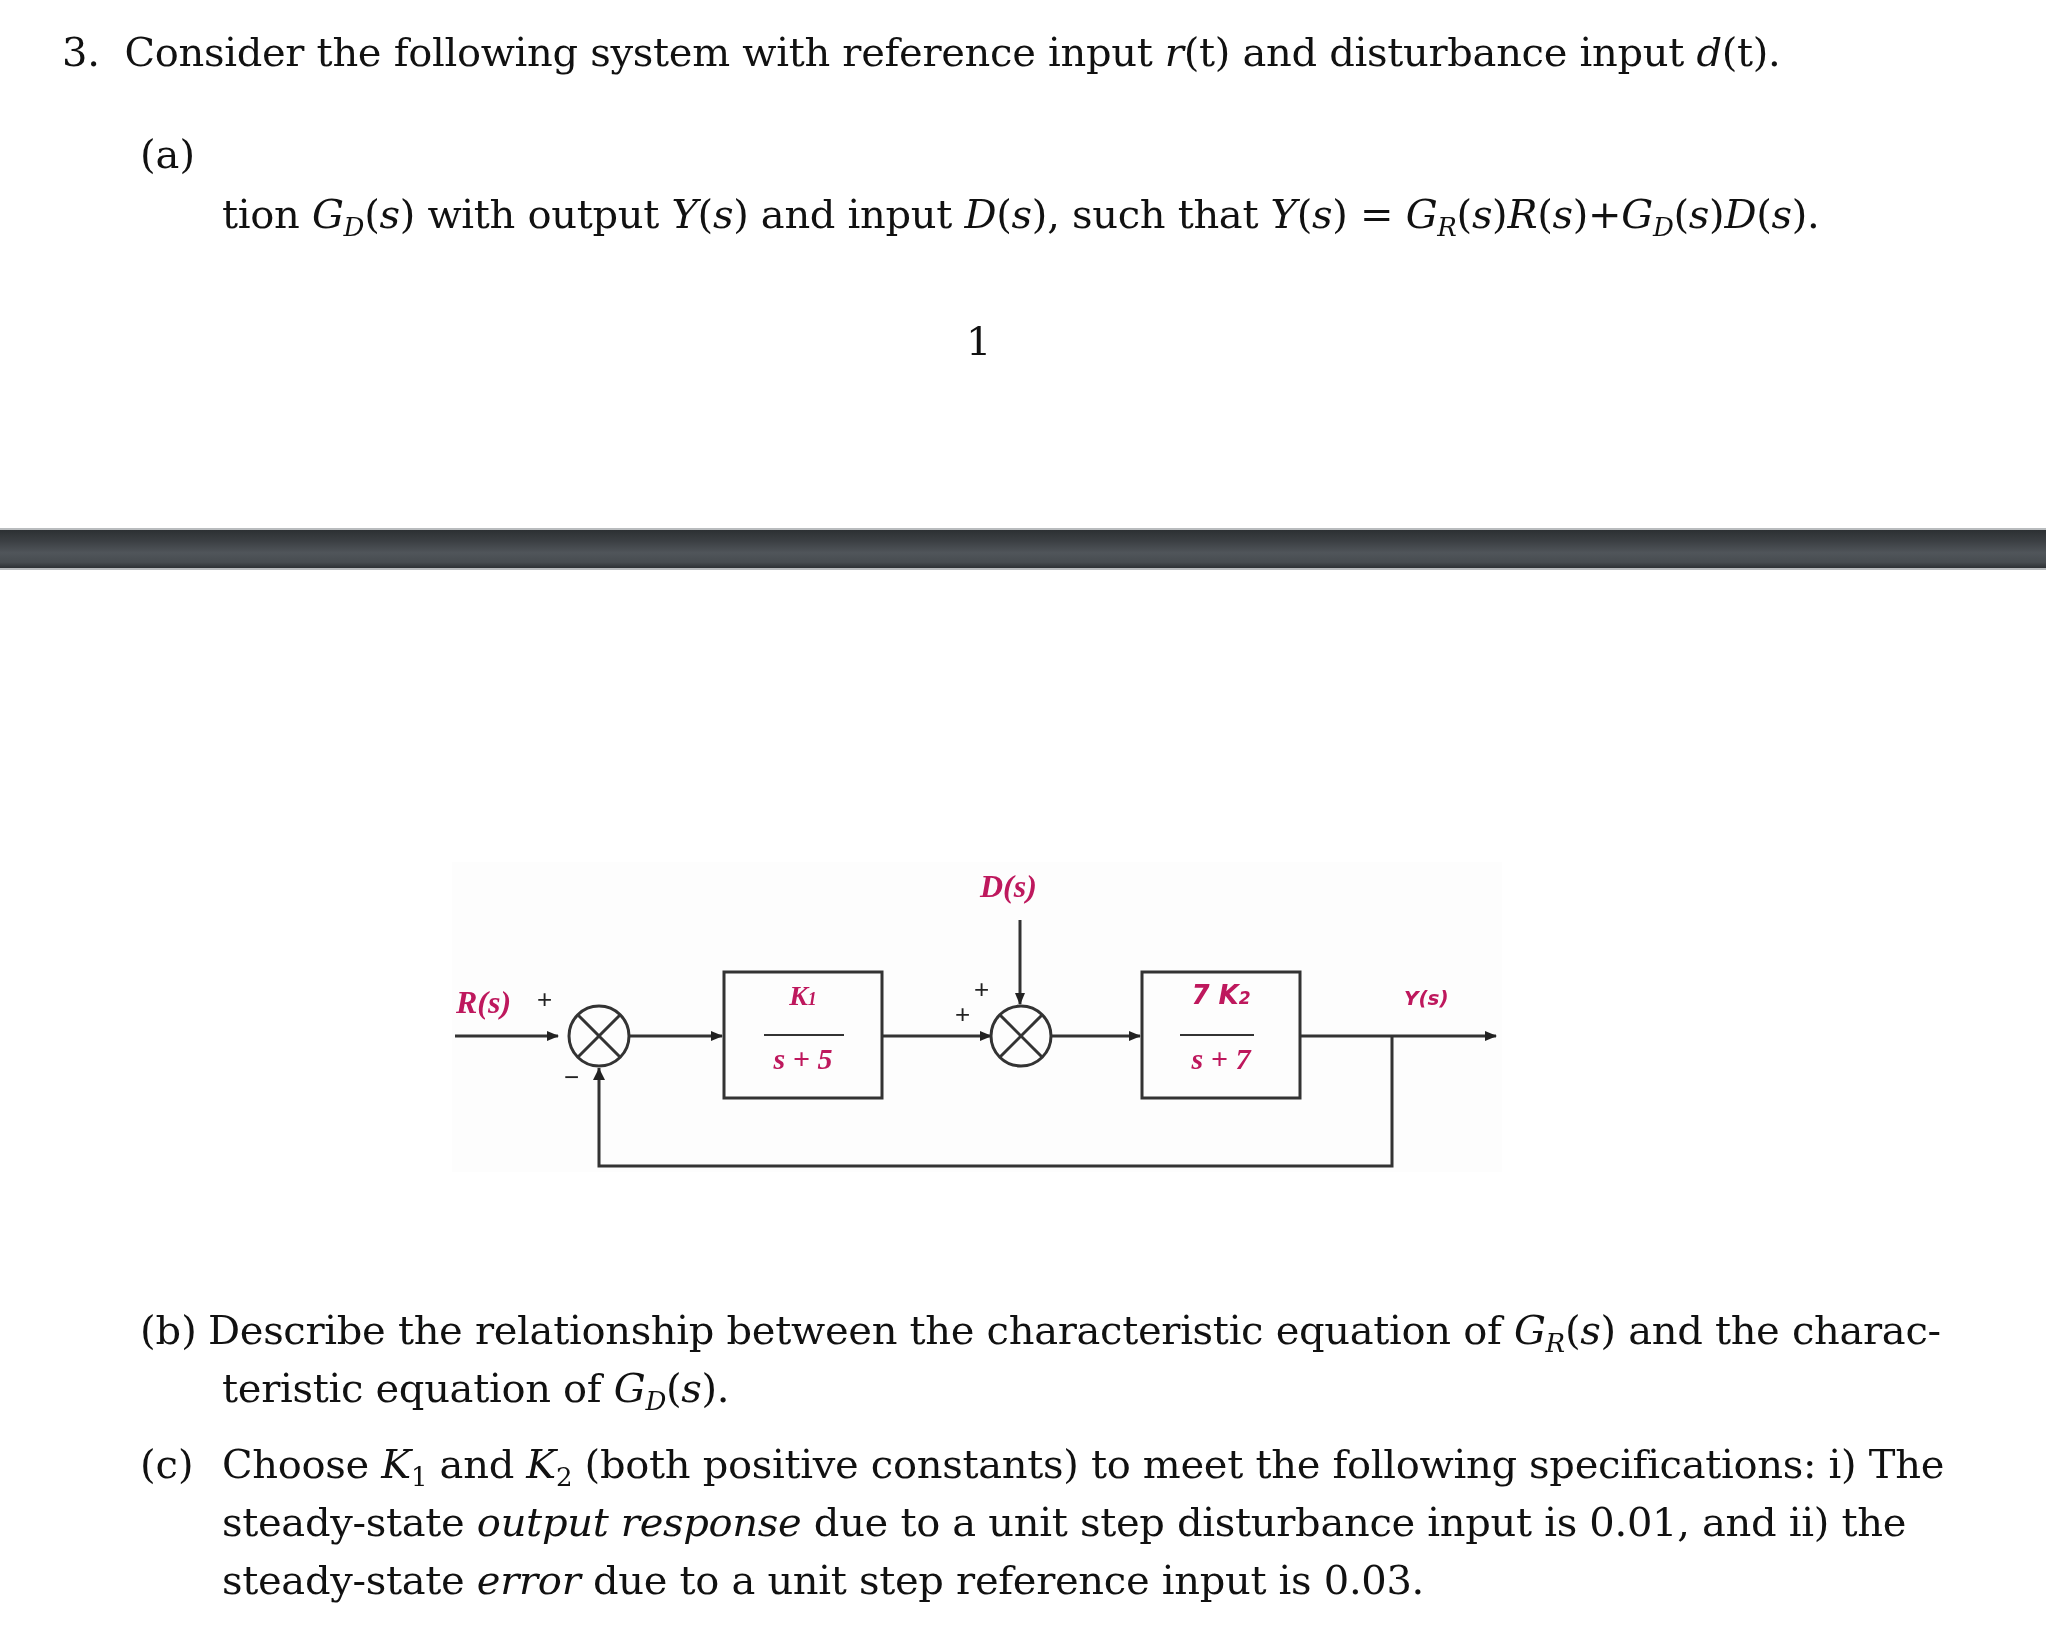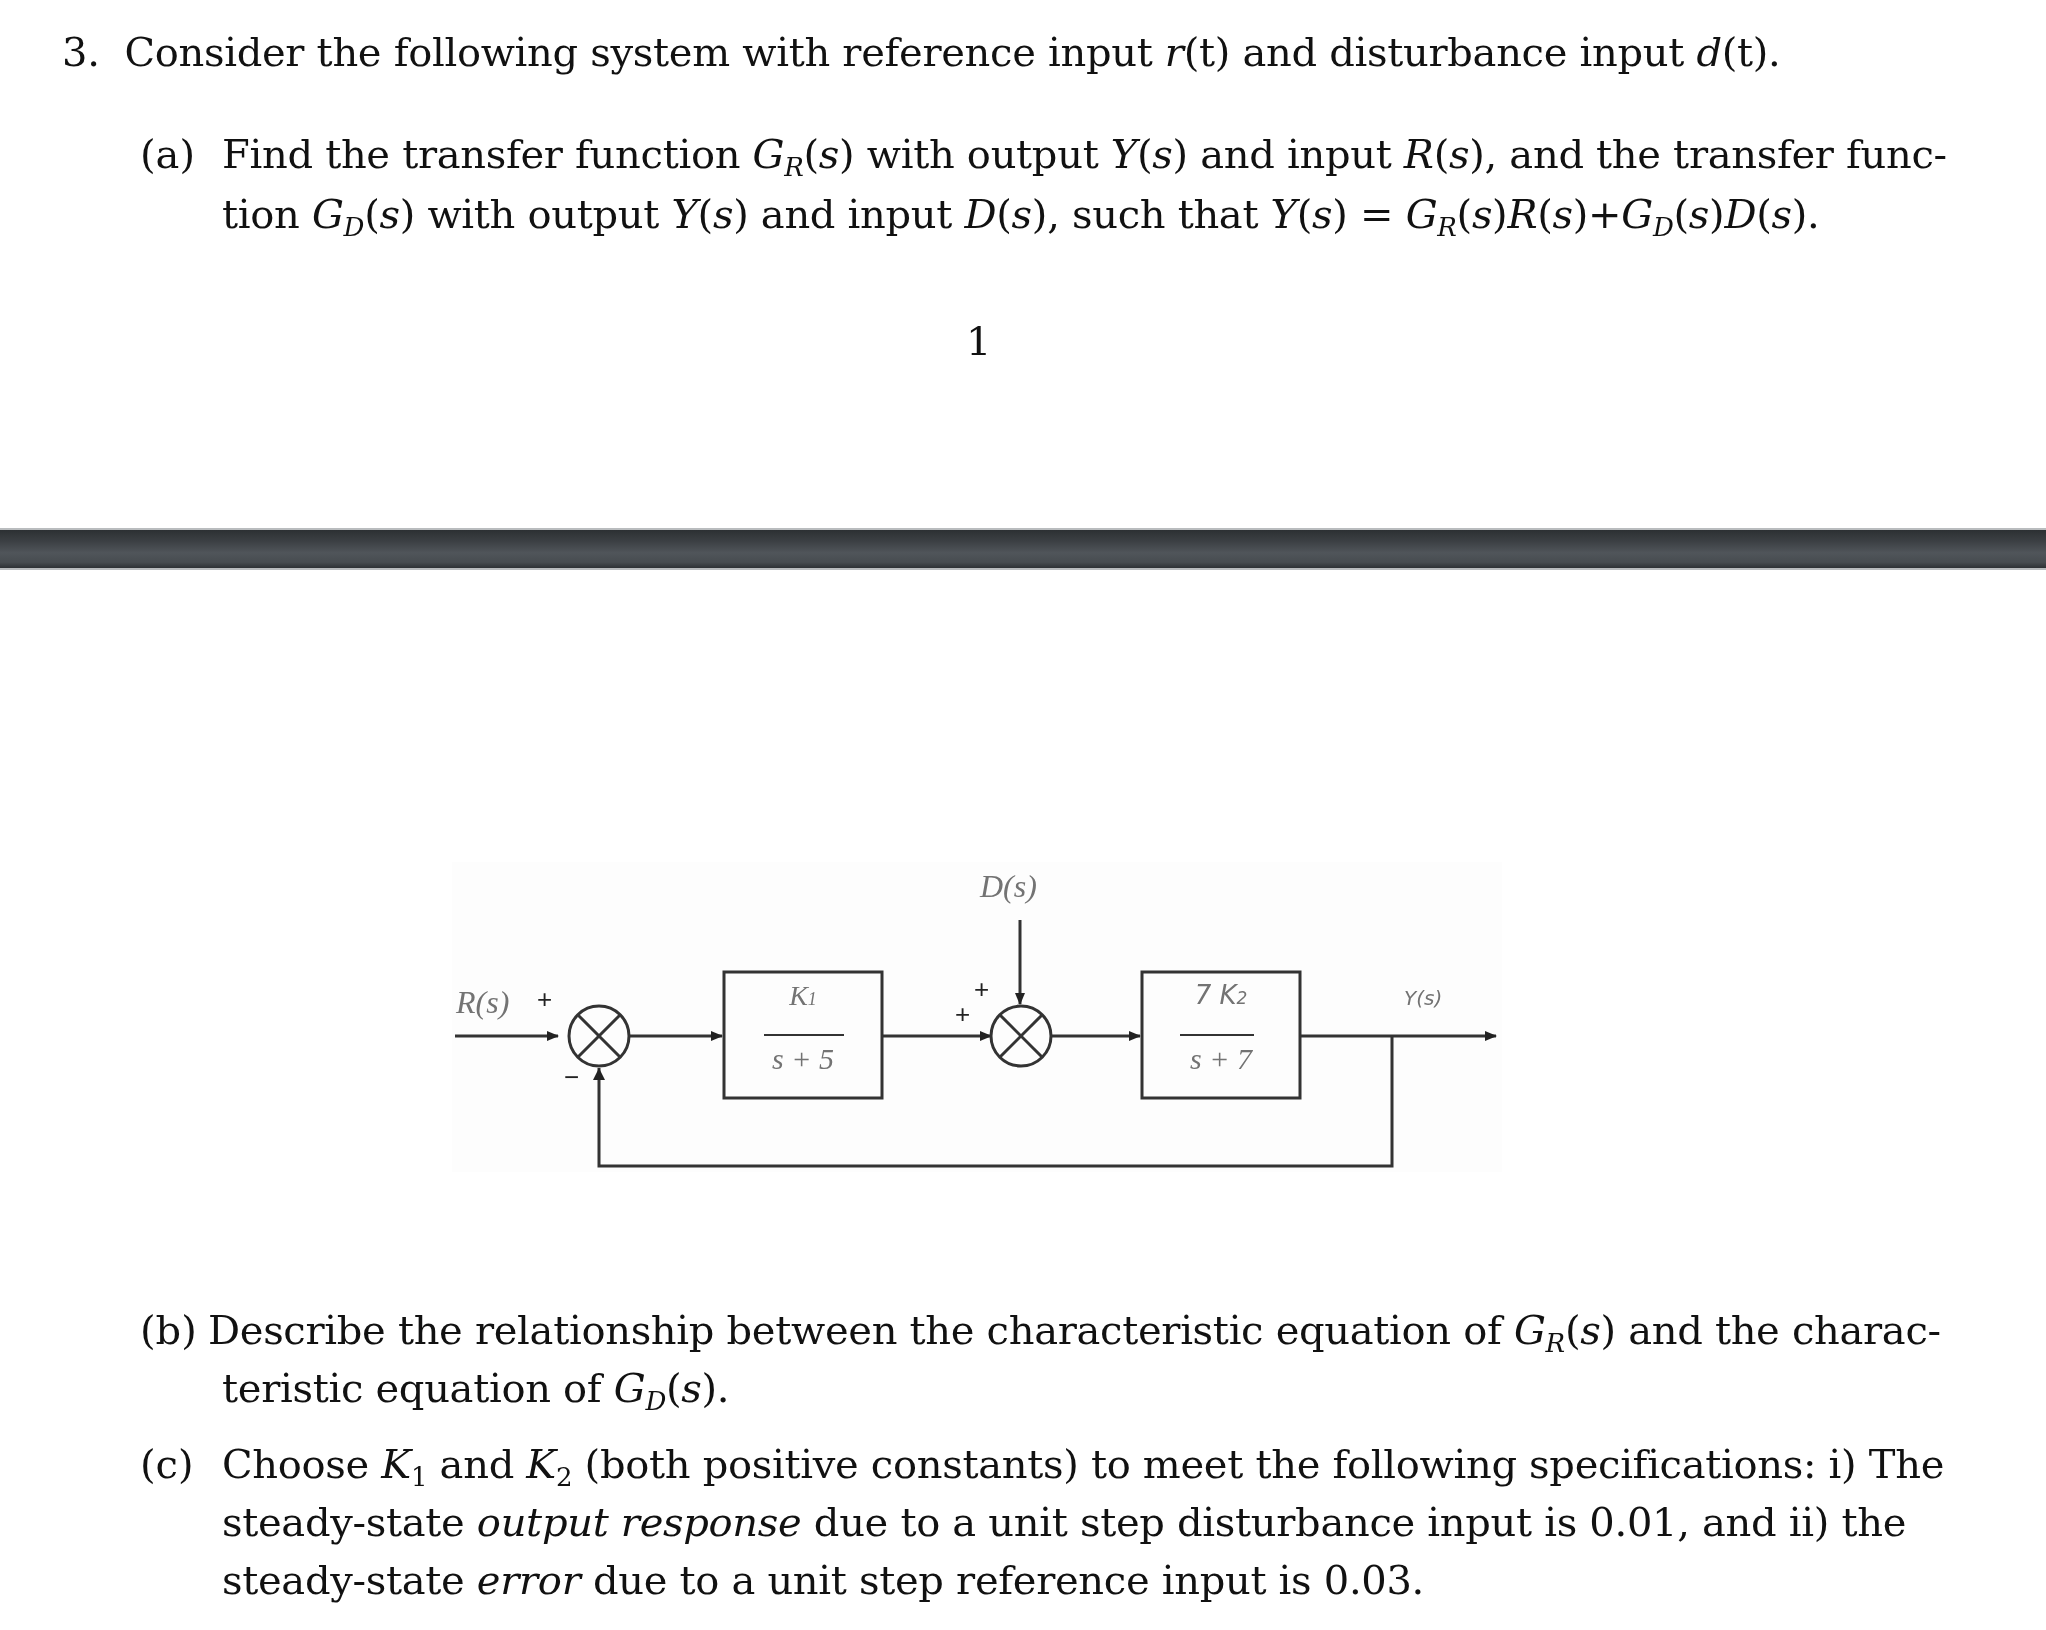--- a/index.html
+++ b/index.html
@@ -11,37 +11,34 @@
   .line { position:absolute; font-size:40px; line-height:48px; white-space:nowrap; letter-spacing:-0.3px; }
   .i { font-style:italic; }
   .sub { font-size:26px; font-style:italic; vertical-align:-8px; }
   .subn { font-size:26px; vertical-align:-8px; }
   .item-label { position:absolute; font-size:40px; line-height:48px; }
   .separator { position:absolute; left:0; top:528px; width:2046px; height:42px;
      background:linear-gradient(#2c3033 0%, #3c4044 30%, #50555a 60%, #474c50 85%, #2e3235 100%);
      border-top:2px solid #b9bcbe; border-bottom:2px solid #b9bcbe; box-sizing:border-box; }
   .pagenum { position:absolute; left:966px; top:318px; font-size:40px; }
   .diagram { position:absolute; left:452px; top:862px; width:1050px; height:310px; background:#fdfdfd; }
-  .dlabel { position:absolute; font-family:"Liberation Serif",serif; font-style:italic; font-size:32px; color:#737373; }
+  .dlabel { position:absolute; font-family:"Liberation Serif",serif; font-style:italic; font-size:32px; color:#be185d;font-weight:bold; }
   .dsans { font-family:"DejaVu Sans","Liberation Sans",sans-serif; font-style:italic; }
   .sign { position:absolute; font-family:"Liberation Sans",sans-serif; font-size:26px; color:#222; }
 </style>
 </head>
 <body>
 
 <div class="page page-top">
   <div class="line" style="left:62px;top:28px;">
     <span>3.</span>&nbsp;
     <span>Consider the following system with reference input </span><span class="i">r</span><span>(t)</span><span> and disturbance input </span><span class="i">d</span><span>(t).</span>
   </div>
 
   <div class="item-label" style="left:140px;top:130px;">(a)</div>
-  <div class="line" style="left:222px;top:130px;">
-    Find the transfer function <span class="i">G</span><span class="sub">R</span>(<span class="i">s</span>) with output <span class="i">Y</span>(<span class="i">s</span>) and input <span class="i">R</span>(<span class="i">s</span>), and the transfer func-
-  </div>
   <div class="line" style="left:222px;top:190px;">
     tion <span class="i">G</span><span class="sub">D</span>(<span class="i">s</span>) with output <span class="i">Y</span>(<span class="i">s</span>) and input <span class="i">D</span>(<span class="i">s</span>), such that <span class="i">Y</span>(<span class="i">s</span>) = <span class="i">G</span><span class="sub">R</span>(<span class="i">s</span>)<span class="i">R</span>(<span class="i">s</span>)+<span class="i">G</span><span class="sub">D</span>(<span class="i">s</span>)<span class="i">D</span>(<span class="i">s</span>).
   </div>
 
   <div class="pagenum">1</div>
 </div>
 
 <div class="separator"></div>
 
 <div class="page page-bottom"></div>

